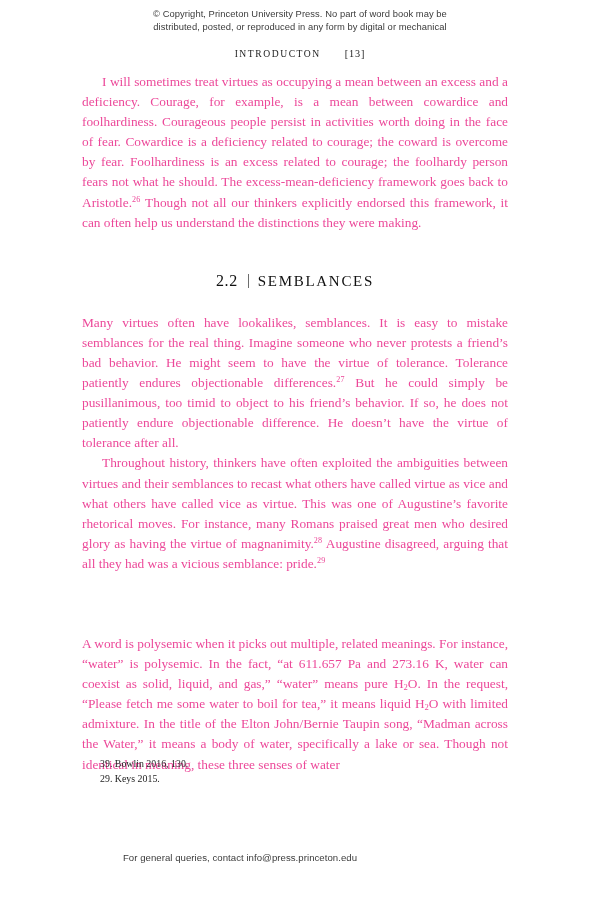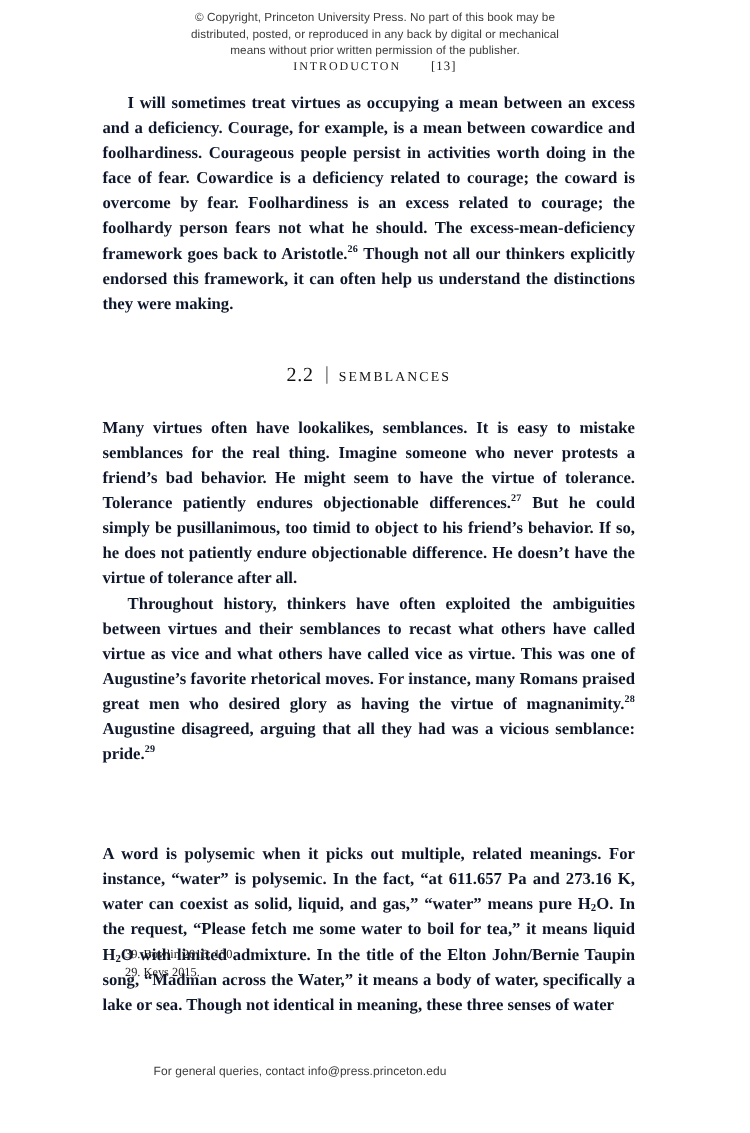--- a/index.html
+++ b/index.html
@@ -71,22 +71,21 @@
     width: 426px;
   }
 
   p.body {
     margin: 0;
     font-size: 13.35px;
     line-height: 20.1px;
     text-align: justify;
     text-justify: inter-word;
     hyphens: none;
-    color: #0f172a;
-    font-weight: bold;
+    color: #ec4899;
   }
   p.body.indent { text-indent: 20px; }
   p.body.noindent { text-indent: 0; }
 
   sup.note {
     font-size: 8.1px;
     vertical-align: super;
     line-height: 0;
     letter-spacing: 0.2px;
   }
@@ -113,21 +112,21 @@
     display: inline-block;
     width: 1px;
     height: 14px;
     background: #6d6d6d;
     vertical-align: -2px;
     margin: 0 9px 0 10px;
   }
   .section-head .name {
     letter-spacing: 1.7px;
     text-transform: uppercase;
-    font-size: 11px;
+    font-size: 15px;
   }
 
   .gap-before-head { height: 40px; }
   .gap-after-head  { height: 22px; }
   .gap-before-head-2 { height: 38px; }
 
   
   .footnotes {
     position: absolute;
     left: 82px;
@@ -157,23 +156,22 @@
     color: #3b3b3b;
     letter-spacing: 0.05px;
   }
 </style>
 </head>
 <body>
 
 <div class="page">
 
   <div class="copyright">
-    <span class="cline">© Copyright, Princeton University Press. No part of this book may be</span>
-    <span class="cline">distributed, posted, or reproduced in any back by digital or mechanical</span>
-    <span class="cline">means without prior written permission of the publisher.</span>
+    <span class="cline">© Copyright, Princeton University Press. No part of word book may be</span>
+    <span class="cline">distributed, posted, or reproduced in any form by digital or mechanical</span>
   </div>
 
   <div class="running-head">
     <span>Introducton</span><span class="folio osf">[13]</span>
   </div>
 
   <div class="column">
 
     <p class="body indent"><span>I will sometimes treat virtues as occupying a mean between an excess and a deficiency. Courage, for example, is a mean between cowardice and foolhardiness. Courageous people persist in activities worth doing in the face of fear. Cowardice is a deficiency related to courage; the coward is overcome by fear. Foolhardiness is an excess related to courage; the foolhardy person fears not what he should. The excess-mean-deficiency framework goes back to Aristotle.</span><sup class="note osf">26</sup><span> Though not all our thinkers explicitly endorsed this framework, it can often help us understand the distinctions they were making.</span></p>
 

